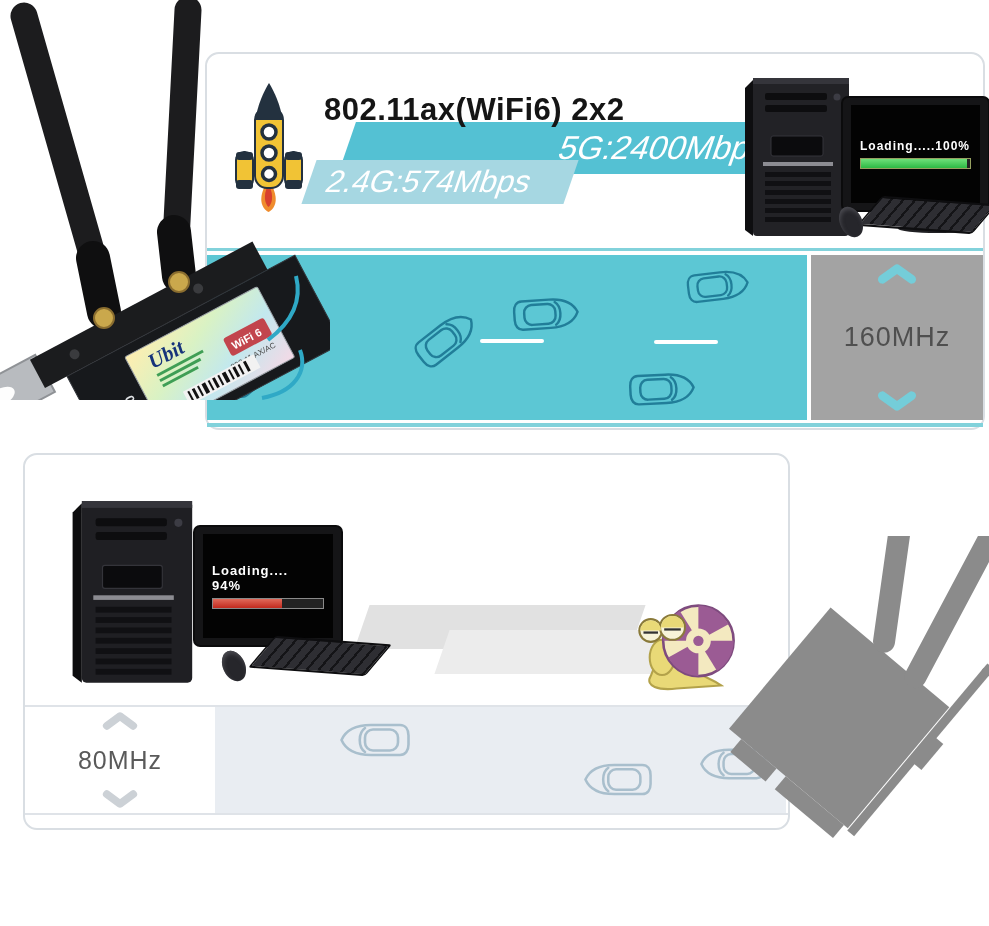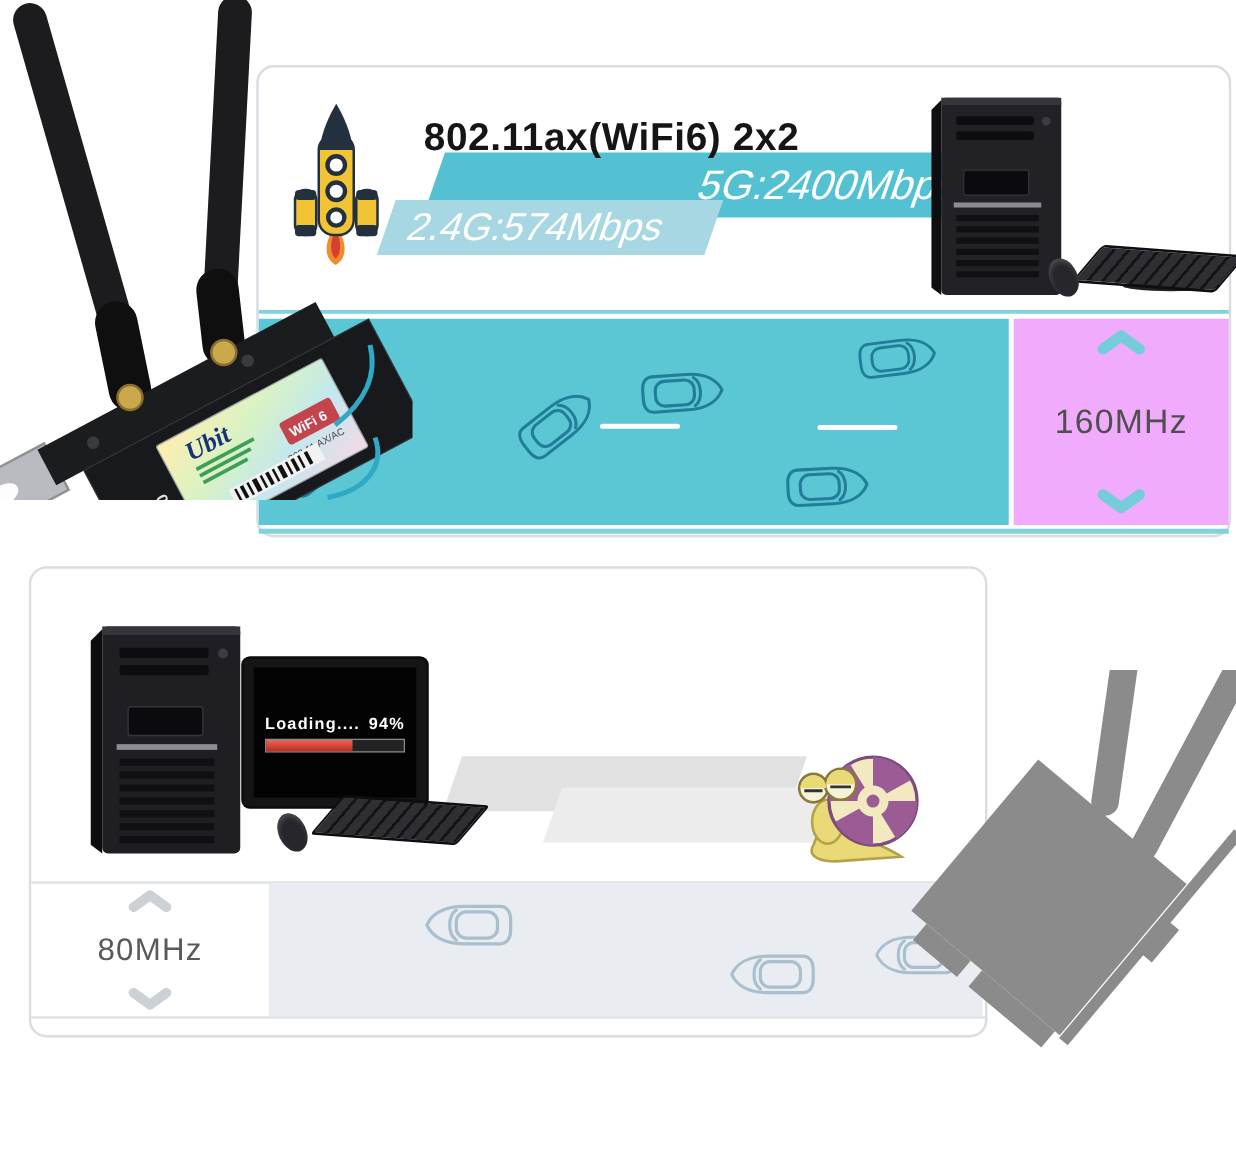--- a/index.html
+++ b/index.html
@@ -31,35 +31,35 @@
   .band-line{position:absolute;left:0;right:0;height:3px;background:#82d2db;}
   .band-top{position:absolute;left:0;top:201px;width:600px;height:165px;background:#5cc7d4;}
   .band-bottom{position:absolute;left:190px;right:2px;top:252px;height:106px;background:#e9edf2;}
   .gray-line{position:absolute;left:0;right:0;height:2px;background:#dfe3e8;}
   .dash{position:absolute;width:64px;height:4px;background:#ffffff;border-radius:2px;z-index:2;}
   .car{position:absolute;z-index:2;}
   .car svg{display:block;}
 
   
   .bw-section{position:absolute;display:flex;flex-direction:column;align-items:center;
-              justify-content:space-between;box-sizing:border-box;padding:8px 0;background:#f0abfc;z-index:2;}
+              justify-content:space-between;box-sizing:border-box;padding:8px 0;background:#a3a3a3;z-index:2;}
   .bw-160{left:604px;top:201px;width:172px;height:165px;}
   .bw-80{left:0;top:252px;width:190px;height:106px;background:transparent;padding:4px 16px;}
   .bw-label{font-size:27px;color:#4f4f4f;letter-spacing:1px;}
   .bw-80 .bw-label{font-size:25px;color:#5a5a5a;}
   .chev{display:block;}
 
   
   .computer{position:absolute;z-index:5;}
   .monitor{position:absolute;background:#151517;border-radius:5px;padding:7px 8px;
            box-shadow:0 0 0 2px #0b0b0c;box-sizing:border-box;}
   .screen{background:#030303;width:100%;height:100%;display:flex;flex-direction:column;
           justify-content:center;padding:0 9px;box-sizing:border-box;}
   .screen-row{display:flex;color:#fff;font-weight:bold;letter-spacing:1px;}
-  .screen-row.spread{justify-content:space-between;}
+  .screen-row.spread{justify-content:space-between;flex-direction:column;}
   .bar-track{height:9px;margin-top:5px;background:#232323;border:1px solid #97a061;}
   .bar-track.red{border-color:#8a8a8a;}
   .bar-fill{height:100%;background:linear-gradient(#6fe07a,#2db944);}
   .bar-fill.red{background:linear-gradient(#e06a5a,#c22a1e);}
   .stand{width:24px;height:15px;background:#1a1a1d;margin:0 auto;}
   .mbase{width:78px;height:9px;background:#202023;border-radius:50%;margin:-1px auto 0;}
   .keyboard{position:absolute;background:
       repeating-linear-gradient(90deg,#2e2e33 0 9px,#141417 9px 12px);
       border:2px solid #0e0e10;border-radius:3px;transform:skewX(-38deg) rotate(4deg);}
   .mouse{position:absolute;width:22px;height:32px;border-radius:50%;background:#26262b;
@@ -128,21 +128,21 @@
     <div class="bw-section bw-160">
       <svg class="chev" width="40" height="22" viewBox="0 0 30 16" style="color:#74cdd9">
           <use href="#chevron-shape"></use>
         </svg>
       <div class="bw-label">160MHz</div>
       <svg class="chev" width="40" height="22" viewBox="0 0 30 16" style="color:#74cdd9;transform:rotate(180deg)">
           <use href="#chevron-shape"></use>
         </svg>
     </div>
 
-    <div class="heading" style="left:132px;top:38px">802.11ax(WiFi6) 2x2</div>
+    <div class="heading" style="left:117px;top:38px">802.11ax(WiFi6) 2x2</div>
 
     <div class="para para-5g">
       <span>5G:2400Mbps</span>
     </div>
     <div class="para para-24g">
       <span>2.4G:574Mbps</span>
     </div>
 
     <svg class="abs" style="left:25px;top:28px;z-index:4" width="74" height="132" viewBox="0 0 74 132">
       <path d="M34,102 C26,116 29,126 36.5,130 C44,126 47,116 39,102 Z" fill="#ef8c2d"></path>
@@ -172,20 +172,31 @@
       <circle cx="92" cy="19" r="3.5" fill="#3c3c44"></circle>
       <rect x="26" y="58" width="52" height="20" rx="2" fill="#0b0b0d" stroke="#34343a"></rect>
       <rect x="18" y="84" width="70" height="4" fill="#8c8c92"></rect>
       <rect x="20" y="94" width="66" height="5" fill="#101013"></rect>
       <rect x="20" y="103" width="66" height="5" fill="#101013"></rect>
       <rect x="20" y="112" width="66" height="5" fill="#101013"></rect>
       <rect x="20" y="121" width="66" height="5" fill="#101013"></rect>
       <rect x="20" y="130" width="66" height="5" fill="#101013"></rect>
       <rect x="20" y="139" width="66" height="5" fill="#101013"></rect>
     </svg>
+    <div class="monitor" style="left:105px;top:26px;width:145px;height:112px">
+      <div class="screen">
+        <div class="screen-row" style="font-size:12px">
+          <span>Loading.....</span>
+          <span>100%</span>
+        </div>
+        <div class="bar-track">
+          <div class="bar-fill" style="width: 97%;"></div>
+        </div>
+      </div>
+    </div>
     <div class="abs" style="left:160px;top:138px">
       <div class="stand"></div>
         <div class="mbase"></div>
     </div>
     <div class="keyboard" style="left:128px;top:128px;width:118px;height:26px"></div>
     <div class="mouse" style="left:102px;top:134px"></div>
   </div>
 
   
   <div class="panel panel-bottom">

